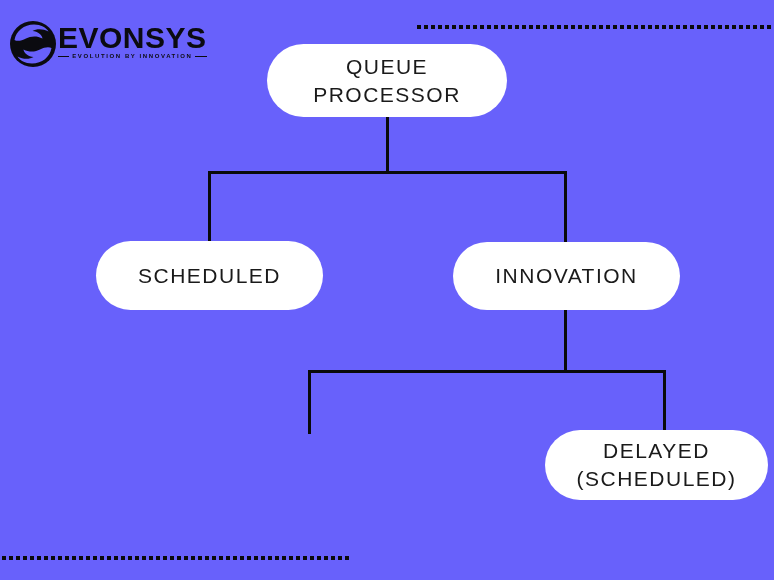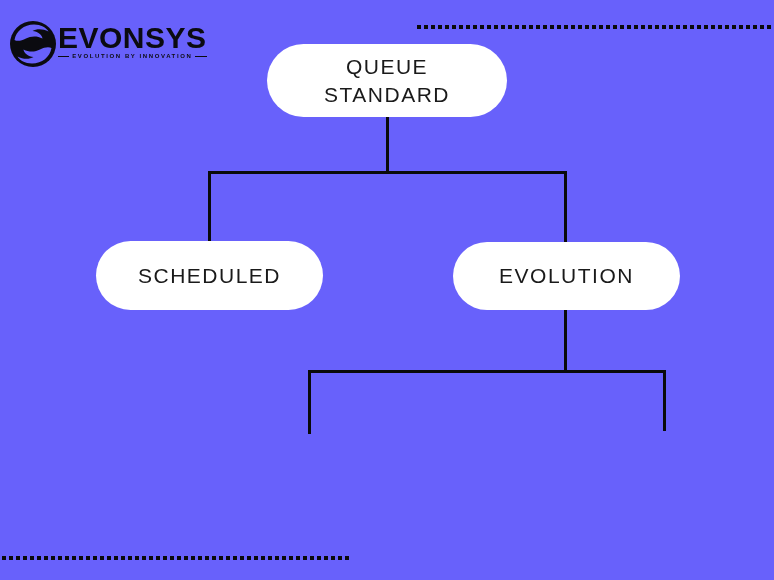--- a/index.html
+++ b/index.html
@@ -144,22 +144,25 @@
   <div class="connector c-root-down"></div>
   <div class="connector c-l1-horizontal"></div>
   <div class="connector c-l1-to-standard"></div>
   <div class="connector c-l1-to-dedicated"></div>
   <div class="connector c-dedicated-down"></div>
   <div class="connector c-l2-horizontal"></div>
   <div class="connector c-l2-to-immediate"></div>
   <div class="connector c-l2-to-delayed"></div>
 
   <div class="node node-queue-processor">
-    <span class="node-label">QUEUE STANDARD</span>
+    <span class="node-label">QUEUE PROCESSOR</span>
   </div>
   <div class="node node-standard">
     <span class="node-label">SCHEDULED</span>
   </div>
   <div class="node node-dedicated">
-    <span class="node-label">EVOLUTION</span>
+    <span class="node-label">INNOVATION</span>
+  </div>
+  <div class="node node-delayed">
+    <span class="node-label">DELAYED (SCHEDULED)</span>
   </div>
 
 </div>
 
 </body></html>

